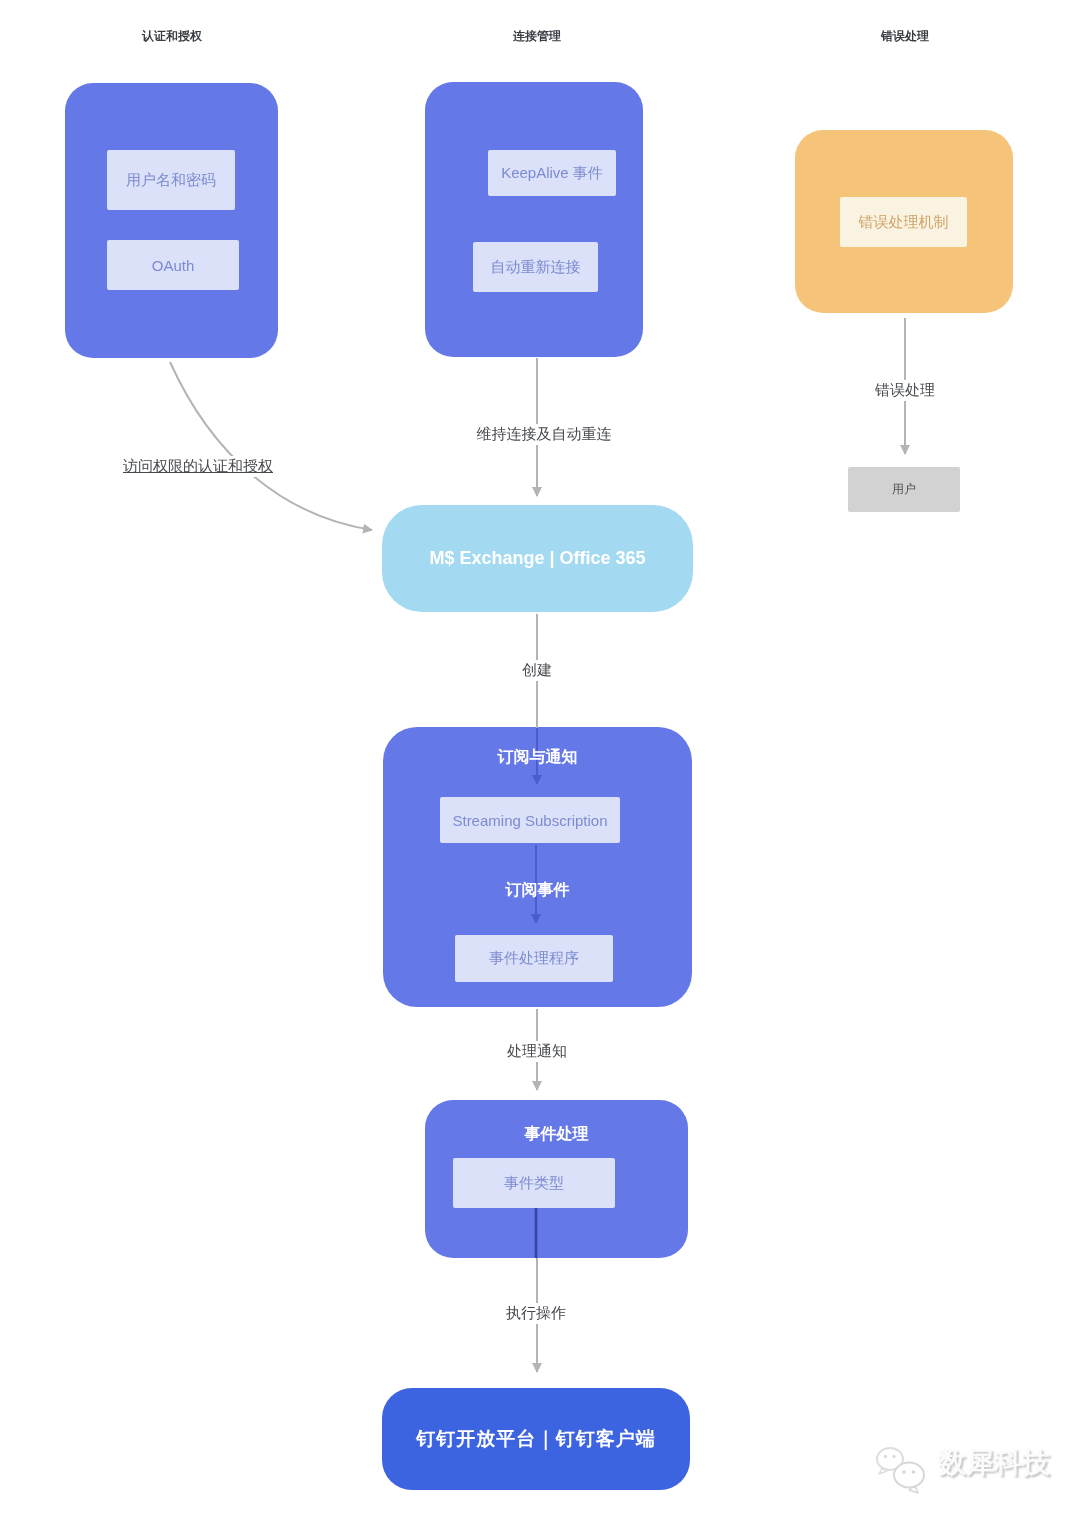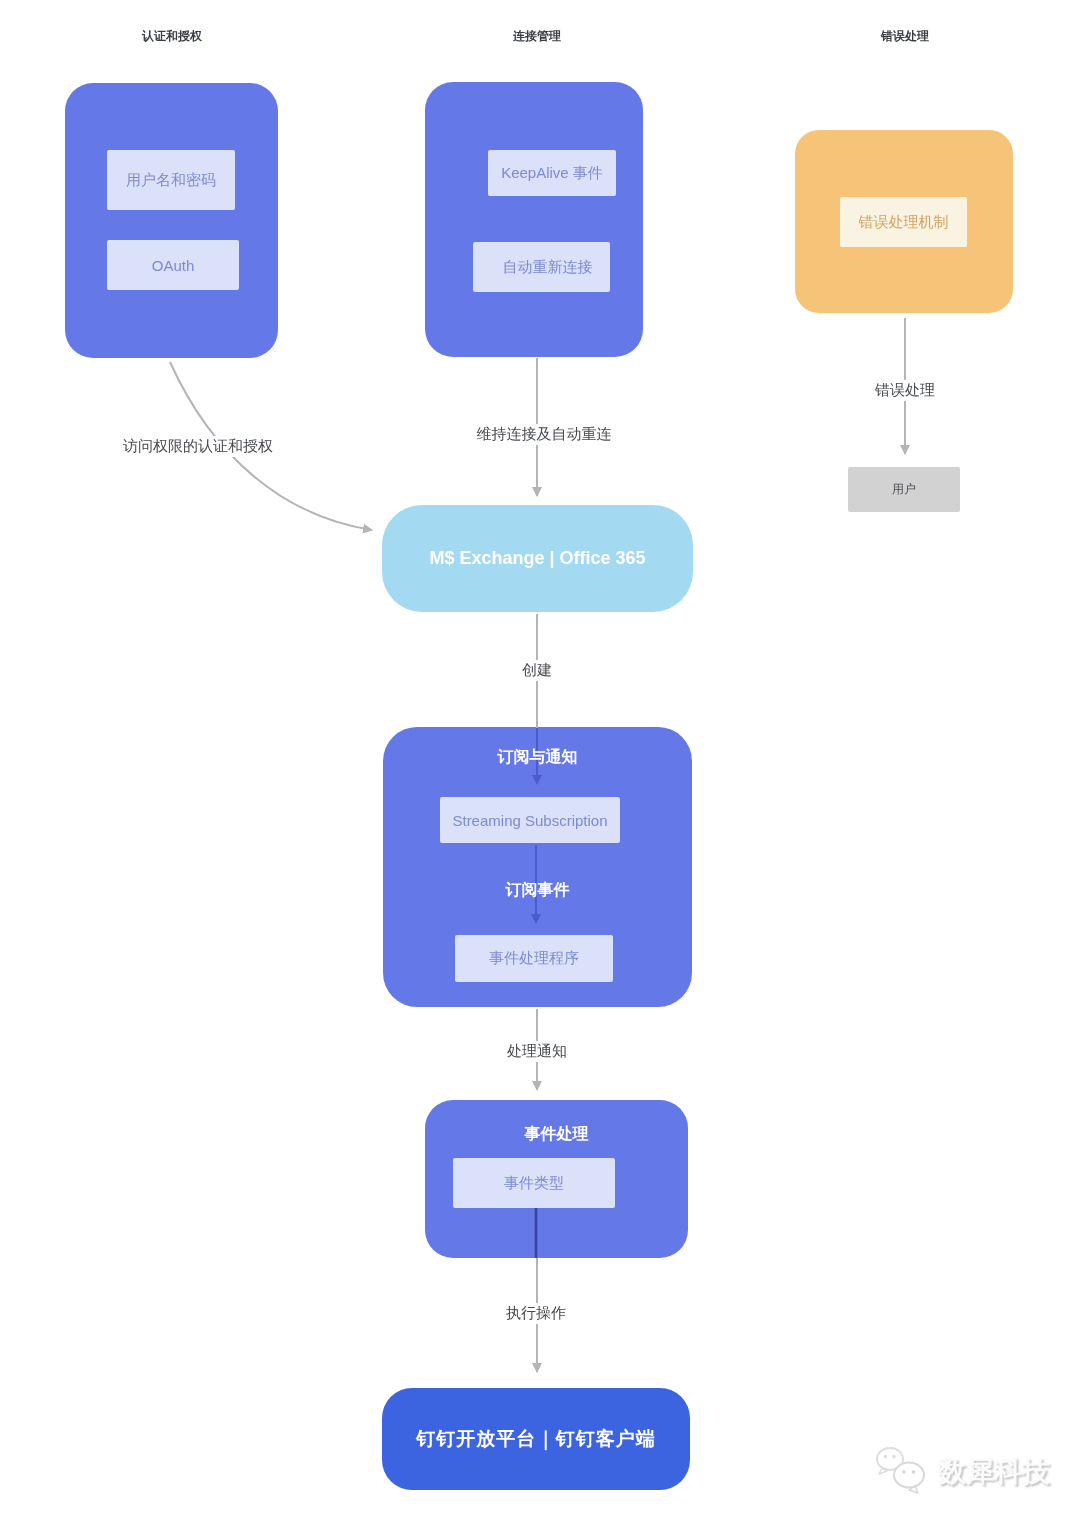--- a/index.html
+++ b/index.html
@@ -47,21 +47,21 @@
   .edge-label.centered { transform:translateX(-50%); }
   
   svg.connectors { position:absolute; left:0; top:0; z-index:2; pointer-events:none; }
   .ln-gray { stroke:var(--arrow-gray); stroke-width:2; fill:none; }
   .ln-navy { stroke:var(--arrow-navy); stroke-width:2; fill:none; }
   .ln-dark { stroke:var(--arrow-dark); stroke-width:2.5; fill:none; }
   .mk-gray { fill:var(--arrow-gray); }
   .mk-navy { fill:var(--arrow-navy); }
   
   .watermark {
-    position:absolute; left:874px; top:1444px; display:flex; align-items:center;
+    position:absolute; left:874px; top:1444px; display:flex; 
     gap:8px; z-index:3;
   }
   .watermark .brand {
     font-size:28px; font-weight:700; color:#fbfbfb;
     text-shadow:2px 2px 2px #c6c6c6; white-space:nowrap;
   }
 </style>
 </head>
 <body>
 
@@ -71,24 +71,24 @@
   <div class="col-header" style="left:537px; top:28px;">连接管理</div>
   <div class="col-header" style="left:905px; top:28px;">错误处理</div>
 
   <div class="group" style="left:65px; top:83px; width:213px; height:275px;">
     <div class="inner" style="left:42px; top:67px; width:128px; height:60px;">用户名和密码</div>
     <div class="inner" style="left:42px; top:157px; width:132px; height:50px;">OAuth</div>
   </div>
 
   <div class="group" style="left:425px; top:82px; width:218px; height:275px;">
     <div class="inner" style="left:47px; top:68px; width:128px; height:46px;margin-left:16px;">KeepAlive 事件</div>
-    <div class="inner" style="left:48px; top:160px; width:125px; height:50px;padding-left:12px;">自动重新连接</div>
+    <div class="inner" style="left:48px; top:160px; width:125px; height:50px;">自动重新连接</div>
   </div>
 
-  <div class="group orange" style="left:795px; top:130px; width:218px; height:183px;border-radius:24px;">
+  <div class="group orange" style="left:795px; top:130px; width:218px; height:183px;">
     <div class="inner orange-inner" style="left:45px; top:67px; width:127px; height:50px;">错误处理机制</div>
   </div>
 
   <div class="node exchange" style="left:382px; top:505px; width:311px; height:107px;">M$ Exchange | Office 365</div>
 
   <div class="node user" style="left:848px; top:467px; width:112px; height:45px;">用户</div>
 
   <div class="group r34" style="left:383px; top:727px; width:309px; height:280px;">
     <div class="gtitle" style="top:20px;">订阅与通知</div>
     <div class="inner" style="left:57px; top:70px; width:180px; height:46px;">Streaming Subscription</div>
@@ -116,21 +116,21 @@
     <line class="ln-gray" x1="537" y1="358" x2="537" y2="496" marker-end="url(#ah-gray)"></line>
     <line class="ln-gray" x1="905" y1="318" x2="905" y2="454" marker-end="url(#ah-gray)"></line>
     <line class="ln-gray" x1="537" y1="614" x2="537" y2="728"></line>
     <line class="ln-navy" x1="537" y1="728" x2="537" y2="784" marker-end="url(#ah-navy)"></line>
     <line class="ln-navy" x1="536" y1="845" x2="536" y2="923" marker-end="url(#ah-navy)"></line>
     <line class="ln-gray" x1="537" y1="1009" x2="537" y2="1090" marker-end="url(#ah-gray)"></line>
     <line class="ln-dark" x1="536" y1="1208" x2="536" y2="1258"></line>
     <line class="ln-gray" x1="537" y1="1258" x2="537" y2="1372" marker-end="url(#ah-gray)"></line>
   </svg>
 
-  <div class="edge-label" style="left:118px; top:436px;">访问权限的认证和授权</div>
+  <div class="edge-label" style="left:118px; top:456px;text-decoration:underline;">访问权限的认证和授权</div>
   <div class="edge-label centered" style="left:544px; top:424px;">维持连接及自动重连</div>
   <div class="edge-label centered" style="left:905px; top:380px;">错误处理</div>
   <div class="edge-label centered" style="left:537px; top:660px;">创建</div>
   <div class="edge-label centered" style="left:537px; top:1041px;">处理通知</div>
   <div class="edge-label centered" style="left:536px; top:1303px;">执行操作</div>
 
   <div class="watermark">
     <span>
       <svg width="56" height="52" viewBox="0 0 56 52">
         <ellipse cx="16" cy="15" rx="13" ry="11" fill="#ffffff" stroke="#dedede" stroke-width="2"></ellipse>

